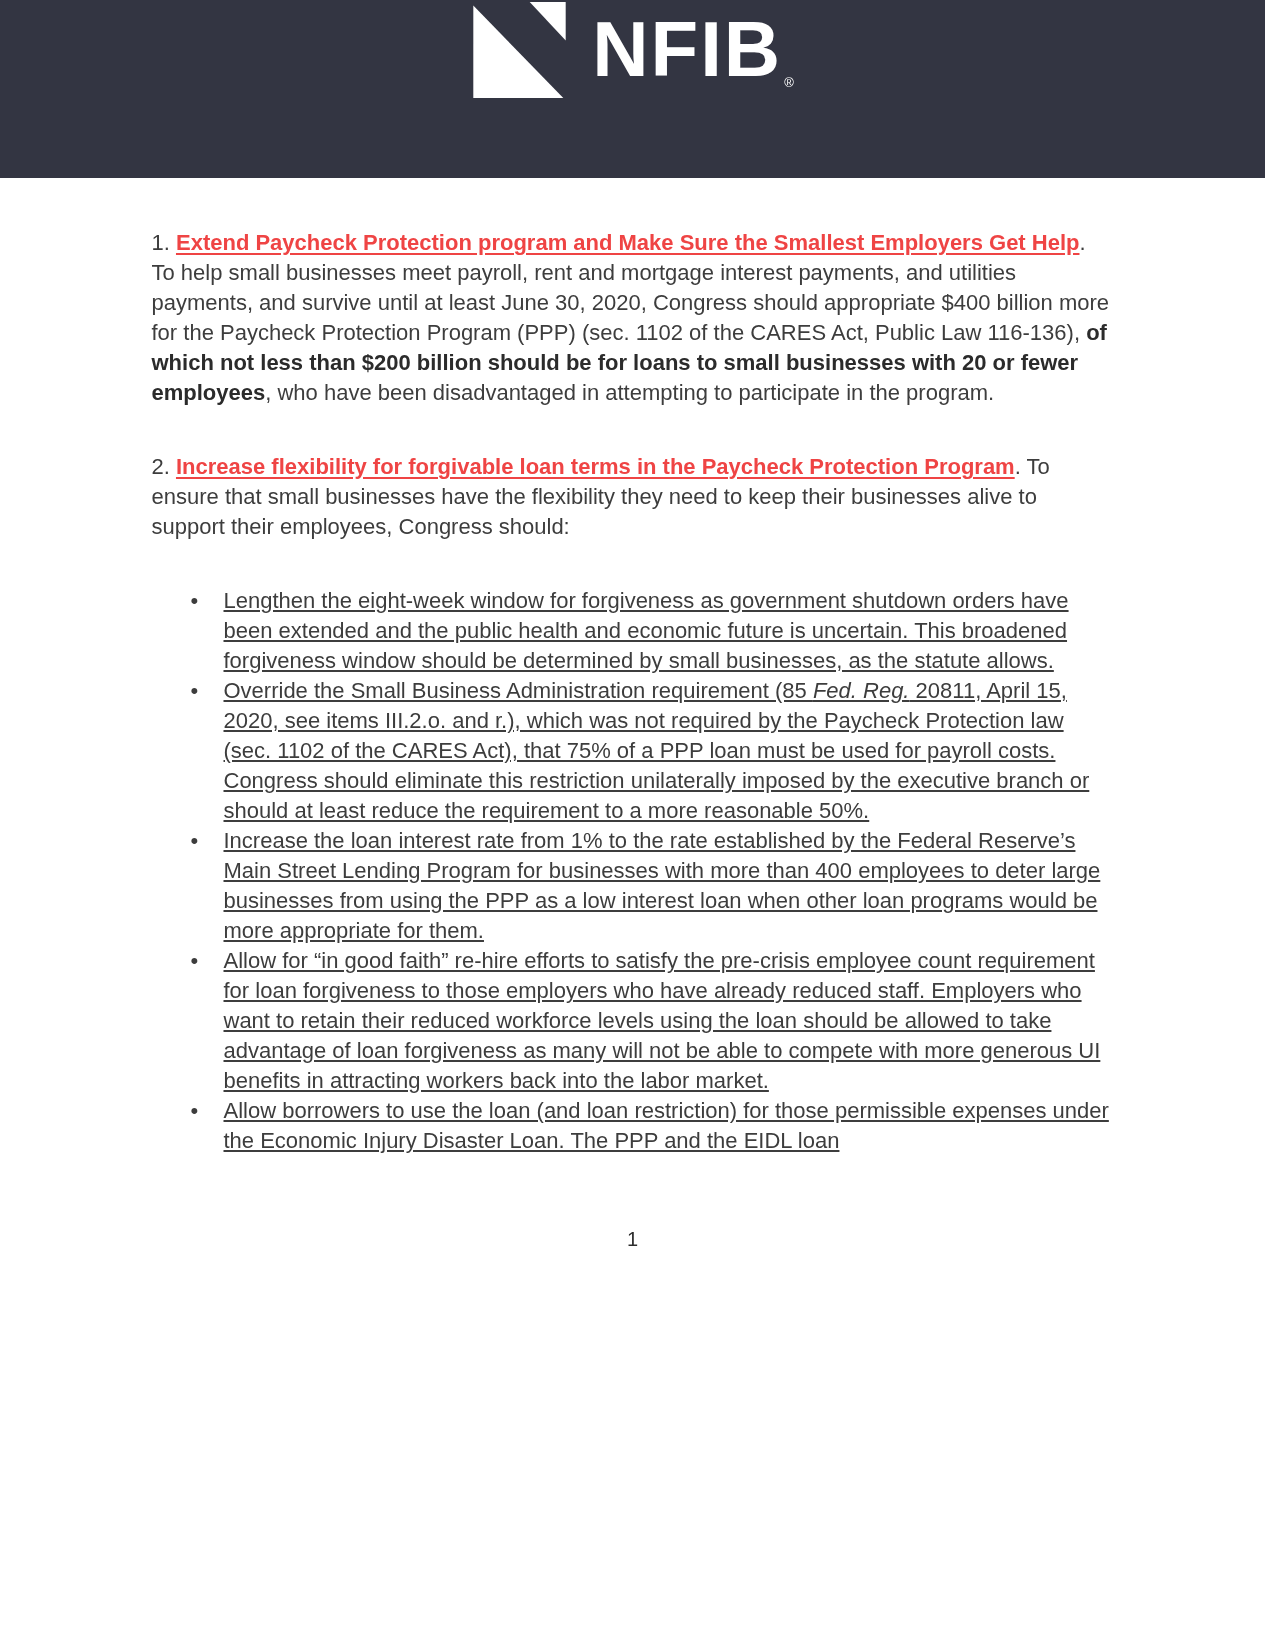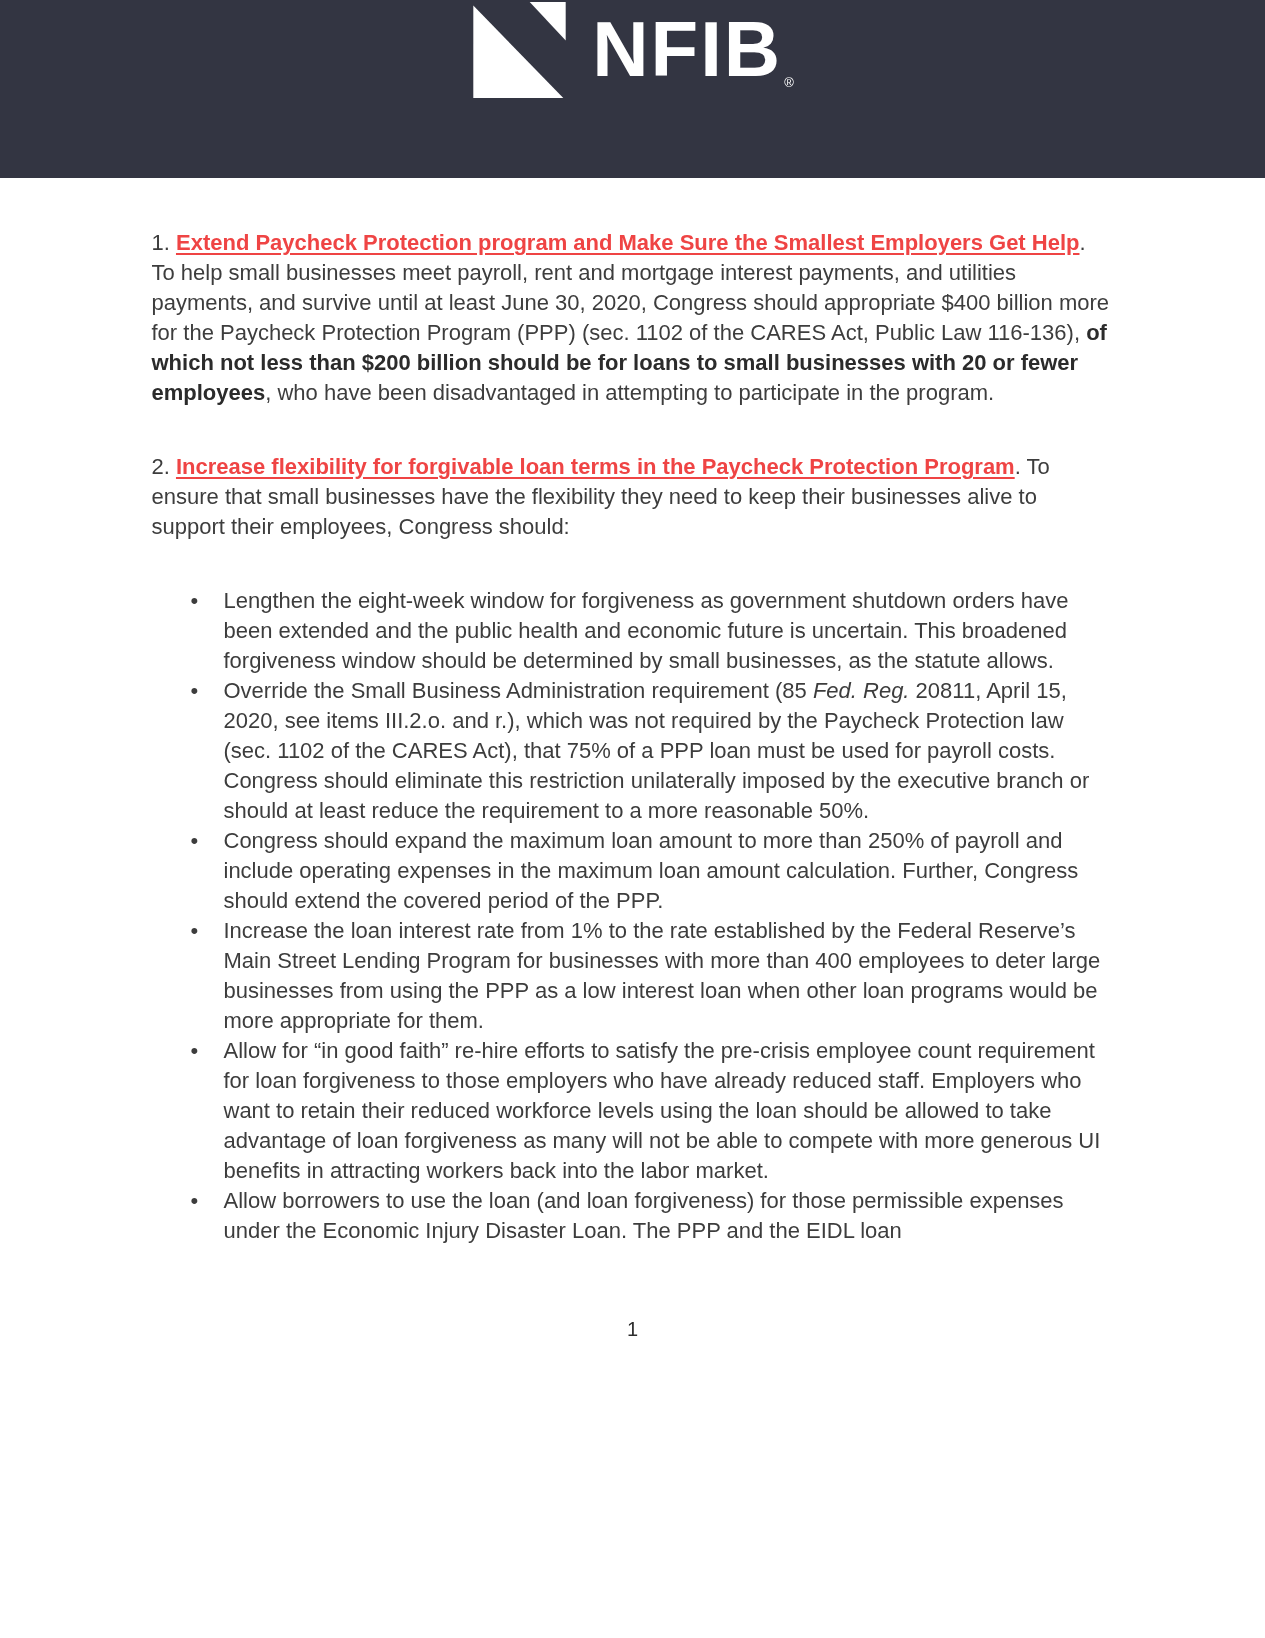--- a/index.html
+++ b/index.html
@@ -77,20 +77,21 @@
   ul.bullet-list {
     list-style: none;
     margin: 40px 0 0 0;
     padding: 0 0 0 72px;
   }
   ul.bullet-list li {
     position: relative;
     font-size: 22px;
     line-height: 30px;
     margin: 0;
+    text-decoration: underline;
   }
   ul.bullet-list li::before {
     content: "\2022";
     position: absolute;
     left: -33px;
     top: 0;
     font-size: 22px;
     color: #3d3d3d;
   }
   .page-number {
@@ -118,21 +119,20 @@
 <main class="content">
 
 
   <p class="body-para"><span>1. </span><span class="bu">Extend Paycheck Protection program and Make Sure the Smallest Employers Get Help</span><span>. To help small businesses meet payroll, rent and mortgage interest payments, and utilities payments, and survive until at least June 30, 2020, Congress should appropriate $400 billion more for the Paycheck Protection Program (PPP) (sec. 1102 of the CARES Act, Public Law 116-136), </span><span class="b">of which not less than $200 billion should be for loans to small businesses with 20 or fewer employees</span><span>, who have been disadvantaged in attempting to participate in the program.</span></p>
 
   <p class="body-para"><span>2. </span><span class="bu">Increase flexibility for forgivable loan terms in the Paycheck Protection Program</span><span>. To ensure that small businesses have the flexibility they need to keep their businesses alive to support their employees, Congress should:</span></p>
 
   <ul class="bullet-list">
     <li><span>Lengthen the eight-week window for forgiveness as government shutdown orders have been extended and the public health and economic future is uncertain. This broadened forgiveness window should be determined by small businesses, as the statute allows.</span></li>
     <li><span>Override the Small Business Administration requirement (85 </span><span class="i">Fed. Reg.</span><span> 20811, April 15, 2020, see items III.2.o. and r.), which was not required by the Paycheck Protection law (sec. 1102 of the CARES Act), that 75% of a PPP loan must be used for payroll costs. Congress should eliminate this restriction unilaterally imposed by the executive branch or should at least reduce the requirement to a more reasonable 50%.</span></li>
-    <li><span>Congress should expand the maximum loan amount to more than 250% of payroll and include operating expenses in the maximum loan amount calculation. Further, Congress should extend the covered period of the PPP.</span></li>
     <li><span>Increase the loan interest rate from 1% to the rate established by the Federal Reserve’s Main Street Lending Program for businesses with more than 400 employees to deter large businesses from using the PPP as a low interest loan when other loan programs would be more appropriate for them.</span></li>
     <li><span>Allow for “in good faith” re-hire efforts to satisfy the pre-crisis employee count requirement for loan forgiveness to those employers who have already reduced staff. Employers who want to retain their reduced workforce levels using the loan should be allowed to take advantage of loan forgiveness as many will not be able to compete with more generous UI benefits in attracting workers back into the labor market.</span></li>
-    <li><span>Allow borrowers to use the loan (and loan forgiveness) for those permissible expenses under the Economic Injury Disaster Loan. The PPP and the EIDL loan</span></li>
+    <li><span>Allow borrowers to use the loan (and loan restriction) for those permissible expenses under the Economic Injury Disaster Loan. The PPP and the EIDL loan</span></li>
   </ul>
 
   <div class="page-number">1</div>
 
 </main>
 
 </body></html>

